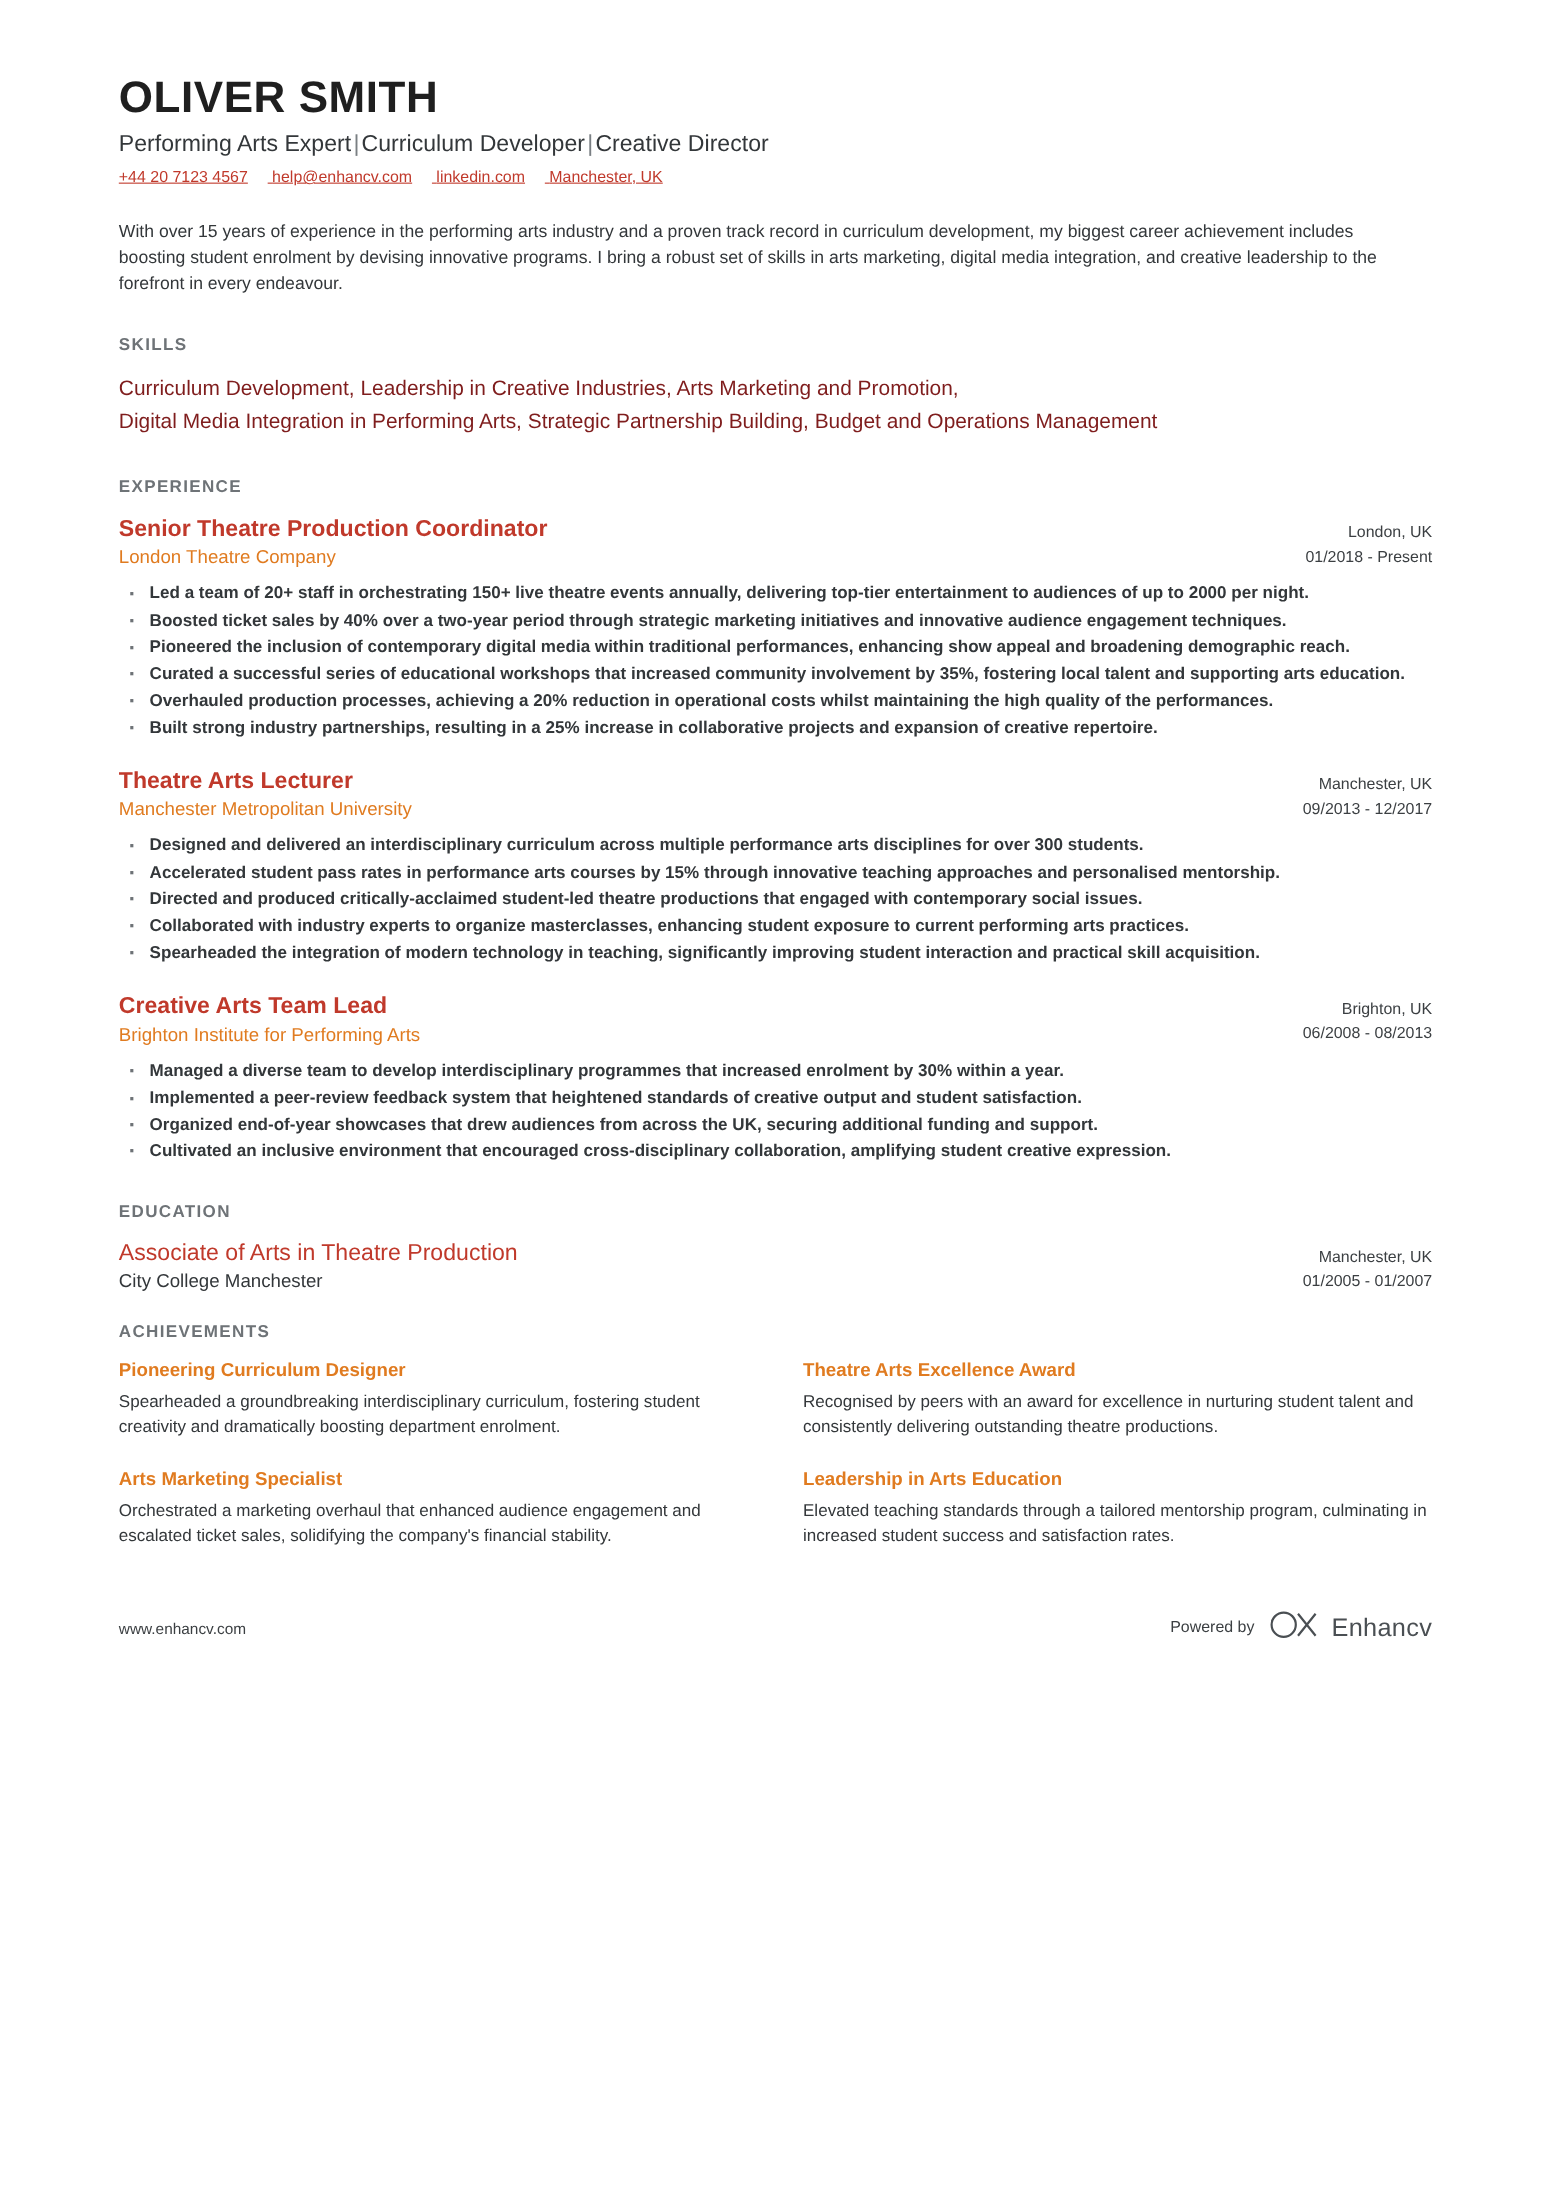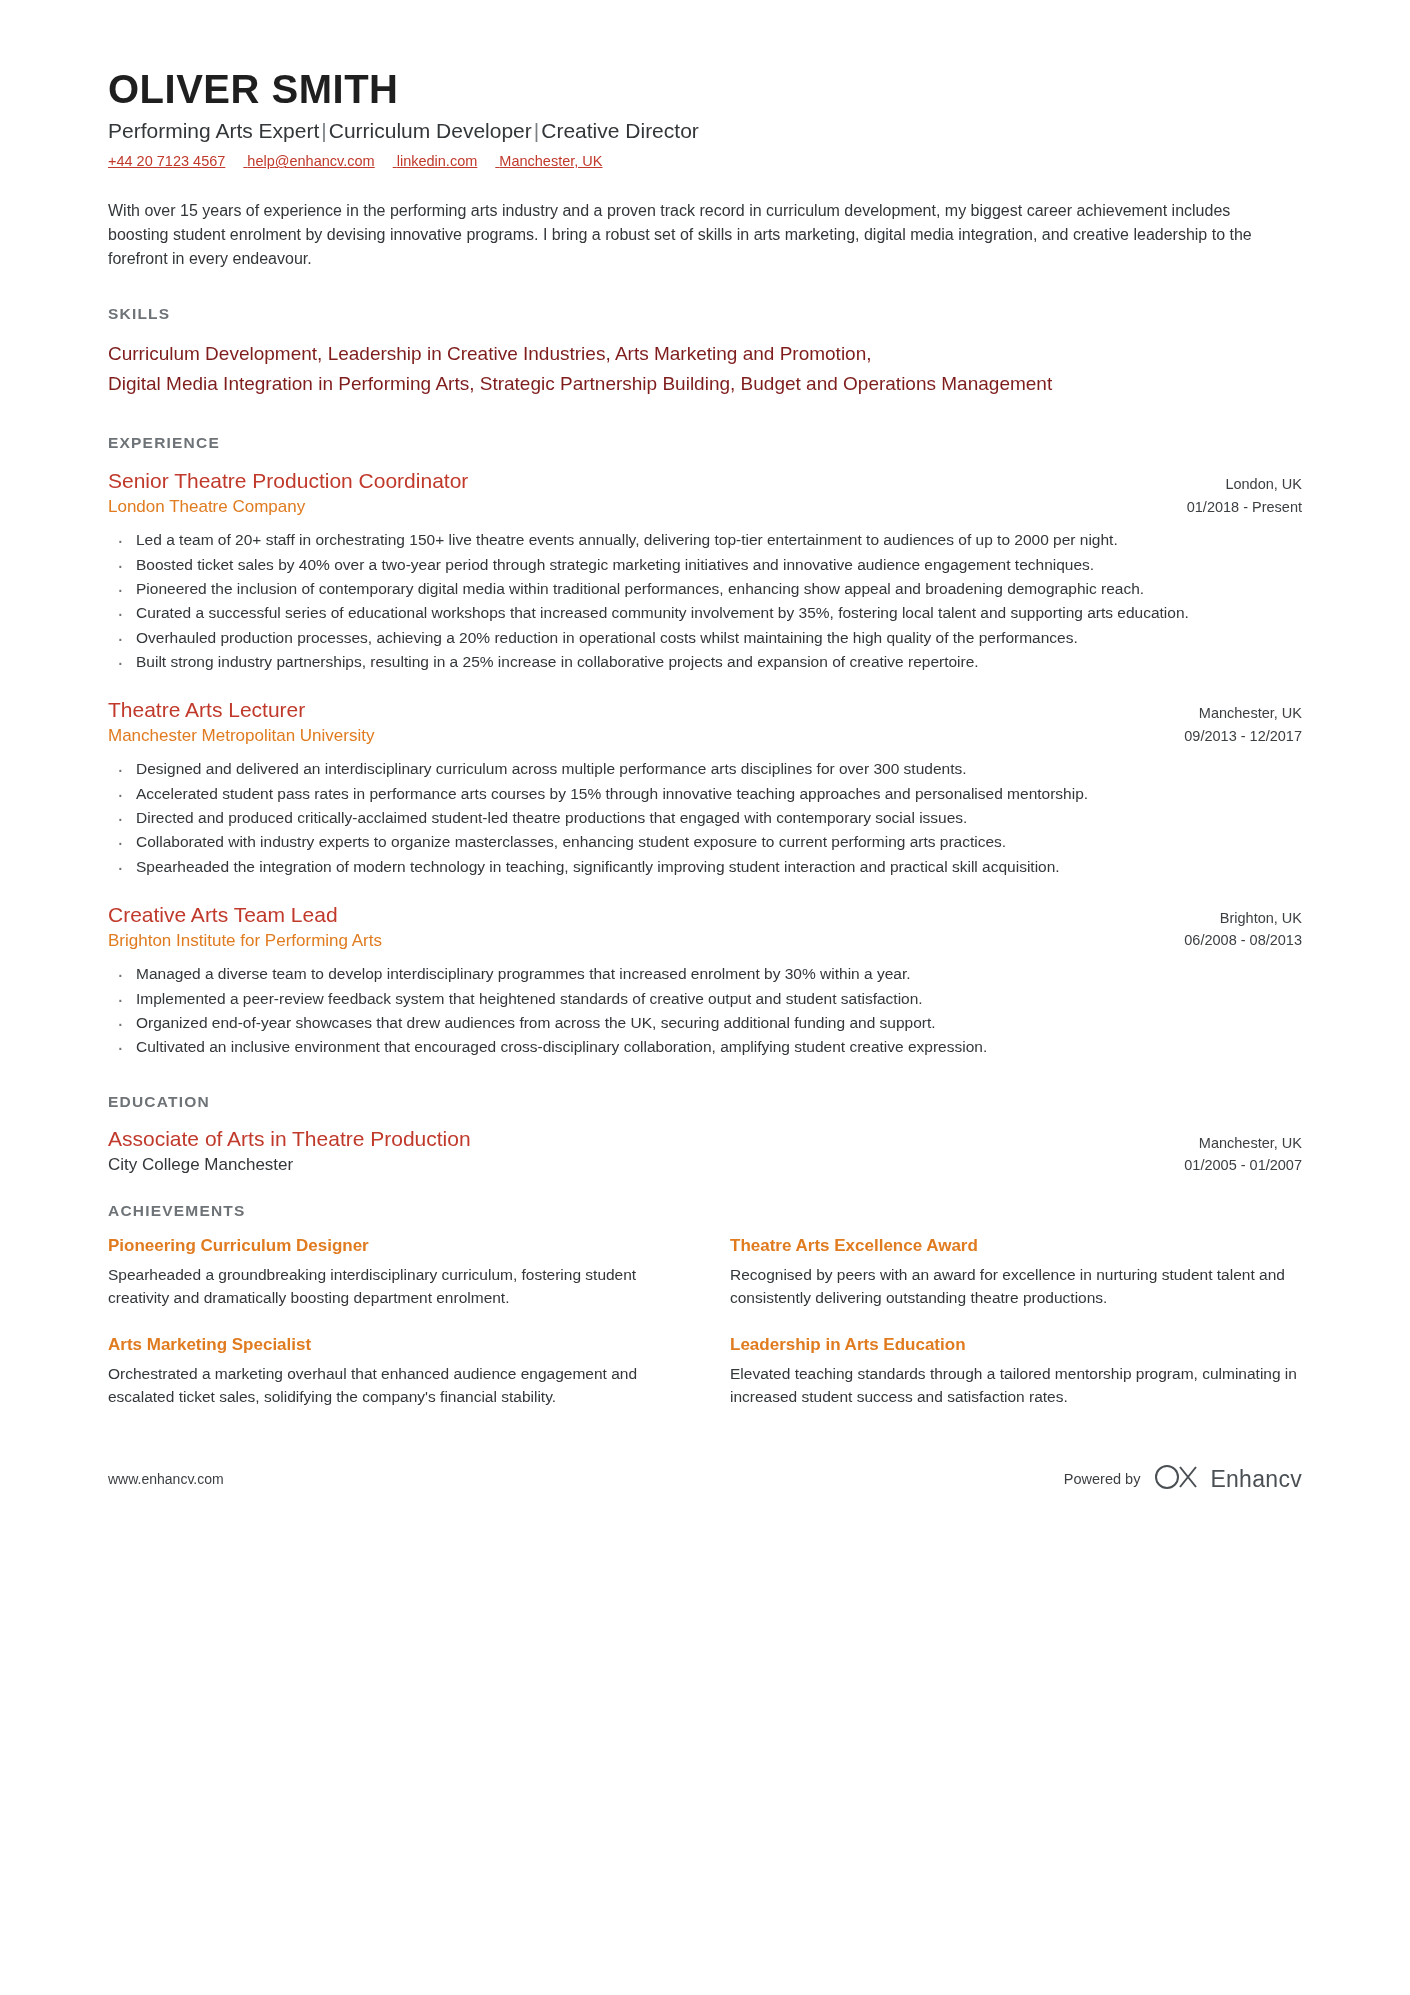--- a/index.html
+++ b/index.html
@@ -94,34 +94,35 @@
     flex: 0 0 auto;
     text-align: right;
     font-size: 14.5px;
     color: #3b3f42;
     line-height: 1.55;
     padding-top: 5px;
   }
   .job-title {
     font-size: 21px;
     color: #c0392b;
-    font-weight: 400;
+    font-weight: 700;
     line-height: 1.25;
     margin: 0 0 3px 0;
   }
   .job-company {
     font-size: 17px;
     color: #e07b20;
     font-weight: 400;
     margin: 0 0 8px 0;
   }
   ul.bullets {
     list-style: none;
     margin: 4px 0 0 0;
     padding: 0;
+    font-weight: bold;
   }
   ul.bullets li {
     position: relative;
     padding-left: 28px;
     font-size: 15.5px;
     line-height: 1.44;
     color: #33373a;
     margin-bottom: 2px;
   }
   ul.bullets li:before {

